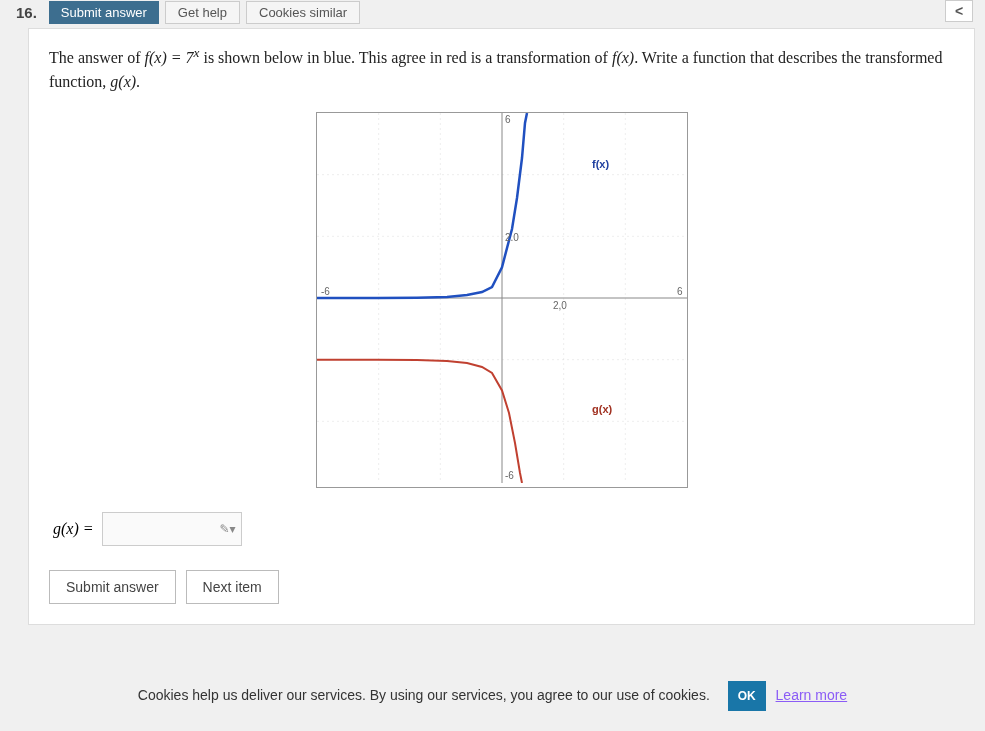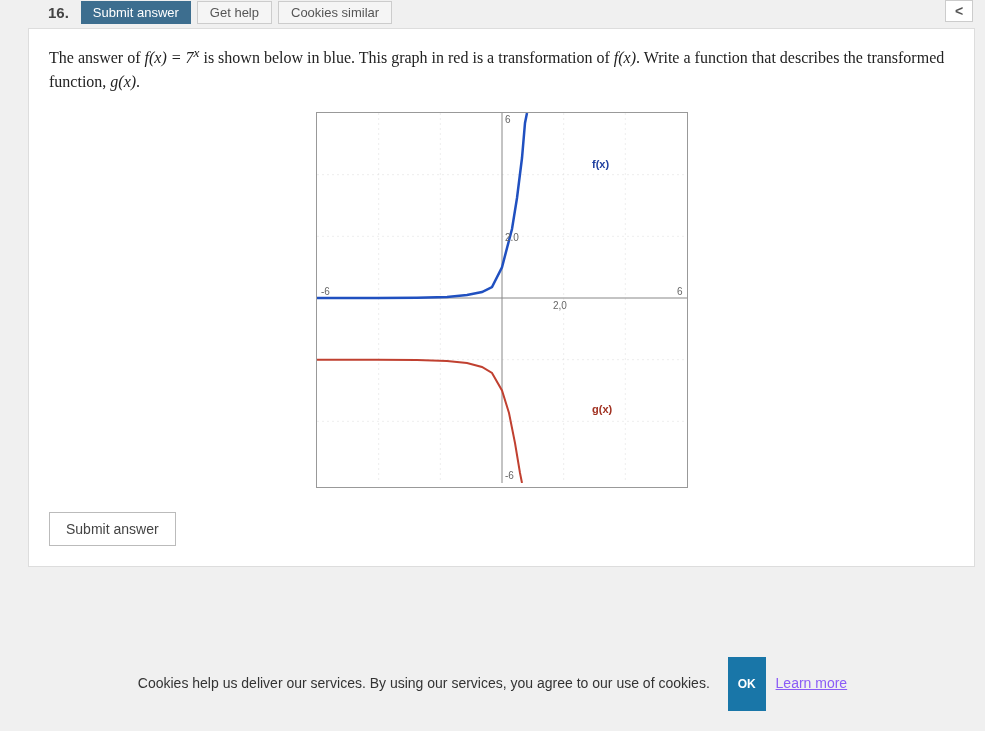--- a/index.html
+++ b/index.html
@@ -10,21 +10,20 @@
       height: 731px;
       position: relative;
       overflow: hidden;
     }
     .top-bar {
       display: flex;
       align-items: center;
       gap: 6px;
       padding: 0 0 0 6px;
       height: 24px;
-      margin-left: 32px;
     }
     .q-num {
       font-family: Arial, sans-serif;
       font-weight: bold;
       font-size: 15px;
       color: #444;
       padding: 0 6px 0 10px;
     }
     .btn-primary {
       background: #3d6e8f;
@@ -134,21 +133,21 @@
       text-align: center;
       font-family: Arial, sans-serif;
       font-size: 14px;
       color: #333;
       padding: 10px 0;
     }
     .ok-btn {
       background: #1976a8;
       color: #fff;
       border: none;
-      padding: 20px 10px;
+      padding: 8px 10px;
       font-family: Arial, sans-serif;
       font-size: 12px;
       font-weight: bold;
       margin: 0 6px 0 14px;
       cursor: pointer;
     }
     .learn-link {
       color: #8b5cf6;
       text-decoration: underline;
       cursor: pointer;
@@ -179,21 +178,21 @@
   <button class="btn-primary">Submit answer</button>
   <button class="btn-secondary">Get help</button>
   <button class="btn-secondary">Cookies similar</button>
   <div class="nav-right">
     <button class="nav-btn">&lt;</button>
   </div>
 </div>
 
 <div class="question-panel">
   <p class="question-text">
-    <span>The answer of </span><i><span>f(x) = 7</span><sup>x</sup></i><span> is shown below in blue. This graph in red is a transformation of </span><i>f(x)</i><span>. Write a function that describes the transformed function, </span><i>g(x)</i><span>.</span>
+    <span>The answer of </span><i><span>f(x) = 7</span><sup>x</sup></i><span> is shown below in blue. This agree in red is a transformation of </span><i>f(x)</i><span>. Write a function that describes the transformed function, </span><i>g(x)</i><span>.</span>
   </p>
 
   <div class="graph-container">
     <div class="graph-box">
       <svg width="370" height="370">
 
         <g stroke="#ddd" stroke-width="0.5" stroke-dasharray="2,3">
           <line x1="0" y1="61.67" x2="370" y2="61.67"></line>
           <line x1="0" y1="123.33" x2="370" y2="123.33"></line>
           <line x1="0" y1="246.67" x2="370" y2="246.67"></line>
@@ -217,23 +216,31 @@
         <text x="4" y="182" class="axis-label">-6</text>
         <text x="360" y="182" class="axis-label">6</text>
         <text x="188" y="366" class="axis-label">-6</text>
         <text x="188" y="10" class="axis-label">6</text>
         <text x="236" y="196" class="axis-label">2,0</text>
         <text x="188" y="128" class="axis-label">2.0</text>
       </svg>
     </div>
   </div>
 
+  <div class="answer-row">
+    <span class="answer-label"><i>g(x) = </i></span>
+    <span class="input-wrap">
+      <input type="text" class="answer-input" value="" style="">
+      <span class="input-tool">✎▾</span>
+    </span>
+  </div>
 
   <div class="action-row">
     <button class="action-btn">Submit answer</button>
+    <button class="action-btn">Next item</button>
   </div>
 </div>
 
 <div class="cookie-bar">
   <span>Cookies help us deliver our services. By using our services, you agree to our use of cookies.</span>
   <button class="ok-btn">OK</button>
   <a class="learn-link">Learn more</a>
 </div>
 
 </body></html>

